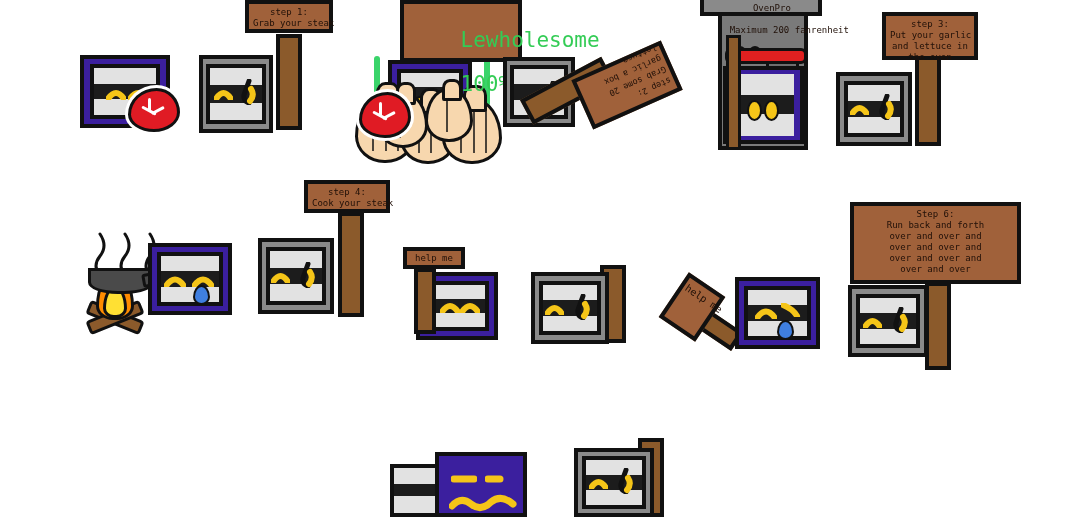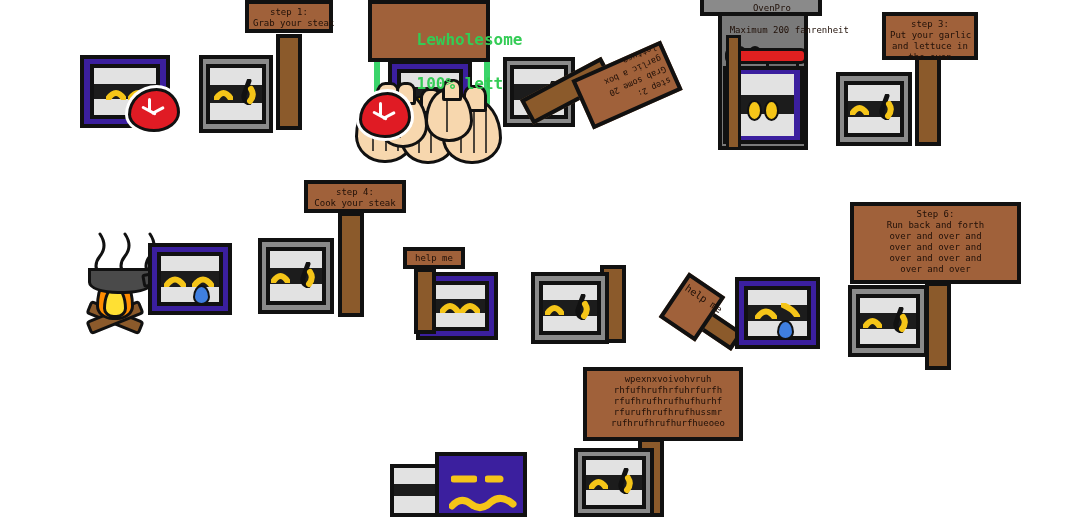--- a/index.html
+++ b/index.html
@@ -7,21 +7,21 @@
        font-family:"DejaVu Sans Mono","Liberation Mono",monospace;}
   #stage{position:absolute;left:0;top:0;width:1078px;height:517px;}
   .node{position:absolute;}
 
   
   .sign{position:absolute;box-sizing:border-box;
         background:#a0613a;border:4px solid #111111;
         color:#201008;font-size:9px;line-height:11px;
         font-family:"DejaVu Sans Mono","Liberation Mono",monospace;
         text-align:center;padding:3px 4px;white-space:pre;}
-  .sign.green{color:#33cc55;font-size:16px;line-height:22px;font-weight:bold;}
+  .sign.green{color:#33cc55;font-size:21px;line-height:22px;font-weight:normal;margin-left:32px;}
   .sign.leftal{text-align:center;}
   .post{position:absolute;background:#8b5a2b;border:4px solid #111111;
         box-sizing:border-box;}
 
   
   .toast{position:absolute;box-sizing:border-box;}
   .toast .frame{position:absolute;left:0;top:0;right:0;bottom:0;
         box-sizing:border-box;border:4px solid #111111;}
   .toast.gray .frame{background:#8a8a8a;}
   .toast.purple .frame{background:#3b1f9e;}
@@ -290,21 +290,21 @@
     </div>
     <div class="eye arc" style="left:36px;top:24px;">
       <svg width="24" height="26" viewBox="0 0 24 26">
         <path d="M14 2 L9 16 Q8 22 14 24" stroke="#111" stroke-width="5" fill="none" stroke-linecap="round"></path>
         <path d="M16 10 Q20 16 15 22" stroke="#f5c518" stroke-width="6" fill="none" stroke-linecap="round"></path>
       </svg>
     </div>
   </div>
 
   <div class="post" style="left:338px;top:212px;width:26px;height:105px;"></div>
-  <div class="sign" style="left:304px;top:180px;width:102px;height:33px;">step 4:
+  <div class="sign" style="left:304px;top:180px;width:86px;height:33px;">step 4:
 Cook your steak</div>
 
   <div class="toast purple node" style="left:416px;top:272px;width:82px;height:68px;">
     <div class="frame"></div>
     <div class="inner">
       <div class="band"></div>
     </div>
     <div class="eye arc" style="left:24px;top:28px;">
       <svg width="20" height="13" viewBox="0 0 20 13">
           <path d="M2 12 Q10 0 18 12" stroke="#f5c518" stroke-width="6" fill="none" stroke-linecap="round"></path>
@@ -380,25 +380,20 @@
     </div>
     <div class="eye arc" style="left:39px;top:22px;">
       <svg width="24" height="26" viewBox="0 0 24 26">
         <path d="M14 2 L9 16 Q8 22 14 24" stroke="#111" stroke-width="5" fill="none" stroke-linecap="round"></path>
         <path d="M16 10 Q20 16 15 22" stroke="#f5c518" stroke-width="6" fill="none" stroke-linecap="round"></path>
       </svg>
     </div>
   </div>
 
   <div class="post" style="left:638px;top:438px;width:26px;height:79px;"></div>
-  <div class="sign leftal" style="left:583px;top:367px;width:160px;height:74px;padding-left:14px;">wpexnxvoivohvruh
-rhfufhrufhrfuhrfurfh
-rfufhrufhrufhufhurhf
-rfurufhrufhrufhussmr
-rufhrufhrufhurfhueoeo</div>
 
   <div class="toast gray node" style="left:574px;top:448px;width:80px;height:69px;">
     <div class="frame"></div>
     <div class="inner">
       <div class="band"></div>
     </div>
     <div class="eye arc" style="left:15px;top:28px;">
       <svg width="19" height="13" viewBox="0 0 19 13">
           <path d="M2 12 Q9.5 0 17 12" stroke="#f5c518" stroke-width="6" fill="none" stroke-linecap="round"></path>
         </svg>

